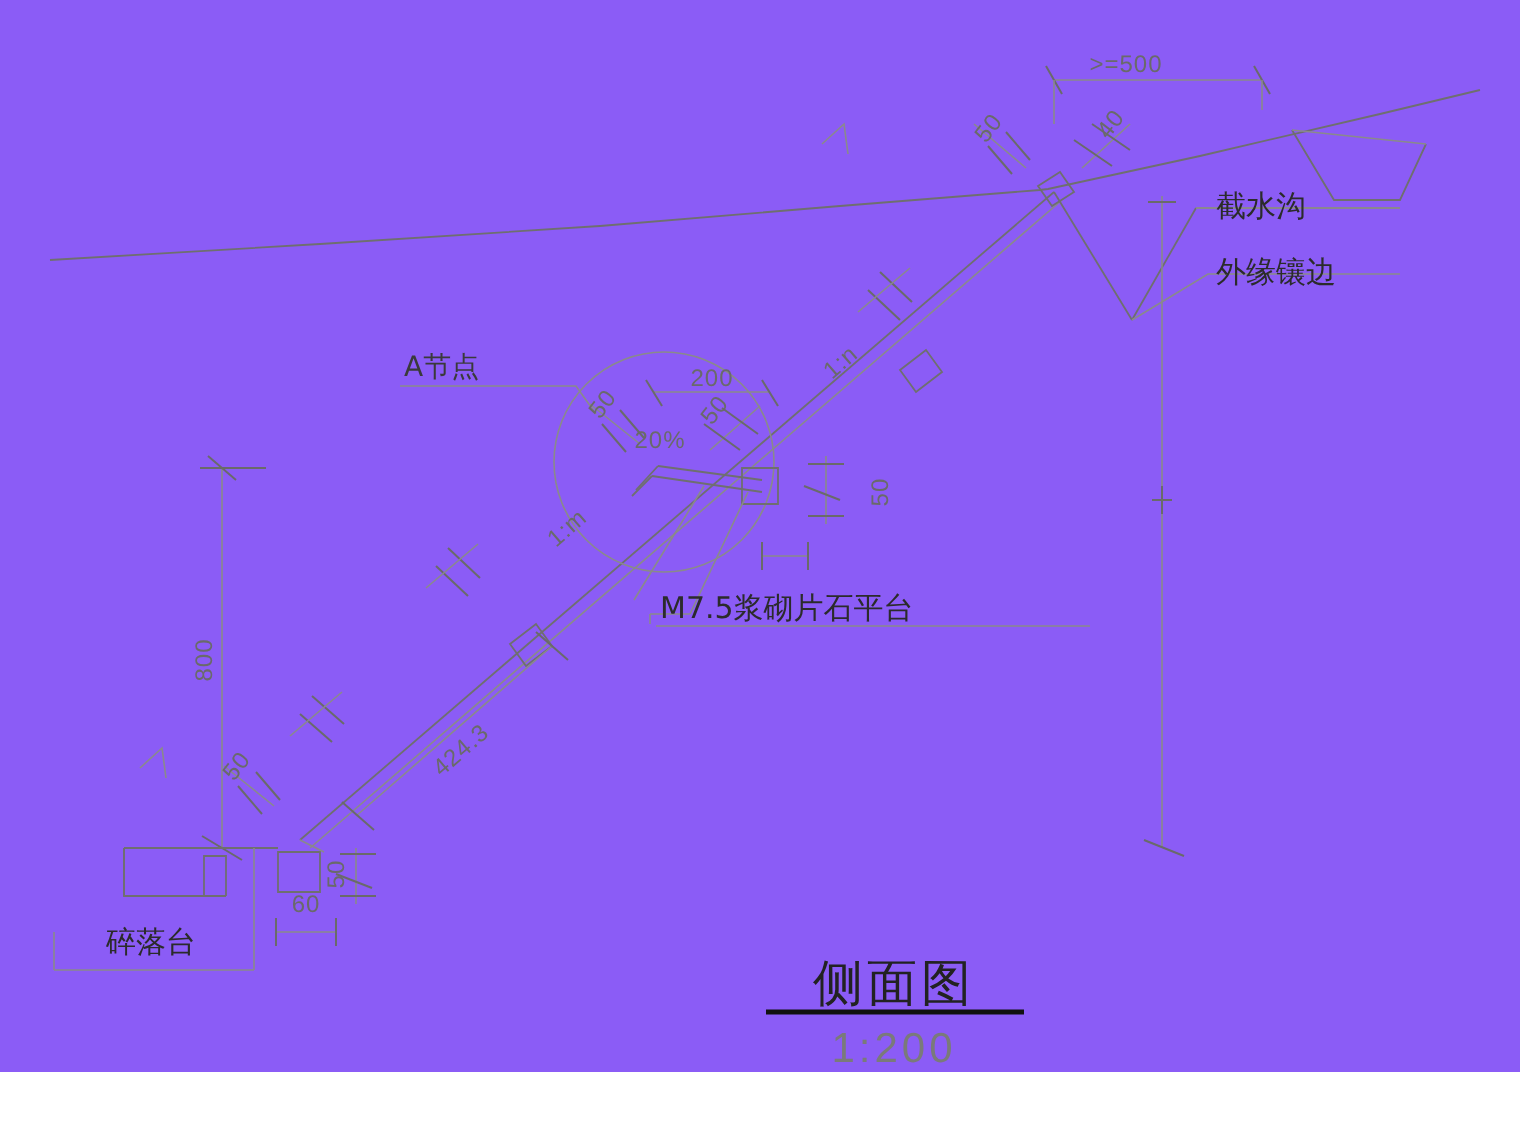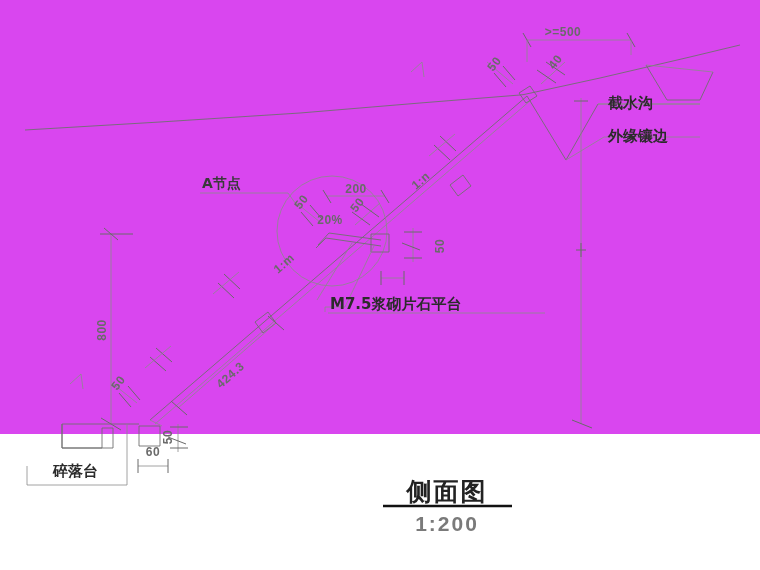--- a/index.html
+++ b/index.html
@@ -1,18 +1,18 @@
 <!DOCTYPE html>
 <html><head>
 <meta charset="utf-8">
 <style>
   html,body{margin:0;padding:0;background:#ffffff;}
   body{width:760px;height:570px;overflow:hidden;
        font-family:"Liberation Serif", serif;}
-  #stage{position:relative;width:760px;height:434px;background:#d946ef;font-weight:bold;}
+  #stage{position:relative;width:760px;height:536px;background:#8b5cf6;}
   svg{position:absolute;left:0;top:0;}
   .ln{stroke:#6f6f6f;stroke-width:0.9;fill:none;}
   .ln-thin{stroke:#8a8a8a;stroke-width:0.8;fill:none;}
   .dim{stroke:#8a8a8a;stroke-width:0.8;fill:none;}
   .tick{stroke:#6a6a6a;stroke-width:1.0;fill:none;}
   .txt-num{font-family:"Liberation Sans", sans-serif;fill:#6a6a6a;font-size:12px;letter-spacing:0.5px;}
   .txt-cjk{font-family:"DejaVu Sans", sans-serif;fill:#2b2b2b;font-size:15px;}
   .txt-cjk-sm{font-family:"DejaVu Sans", sans-serif;fill:#3a3a3a;font-size:14px;}
   .title-cjk{font-family:"DejaVu Serif", serif;fill:#222222;font-size:25px;letter-spacing:2px;}
   .title-scale{font-family:"Liberation Sans", sans-serif;fill:#7a7a7a;font-size:21px;letter-spacing:2px;}

